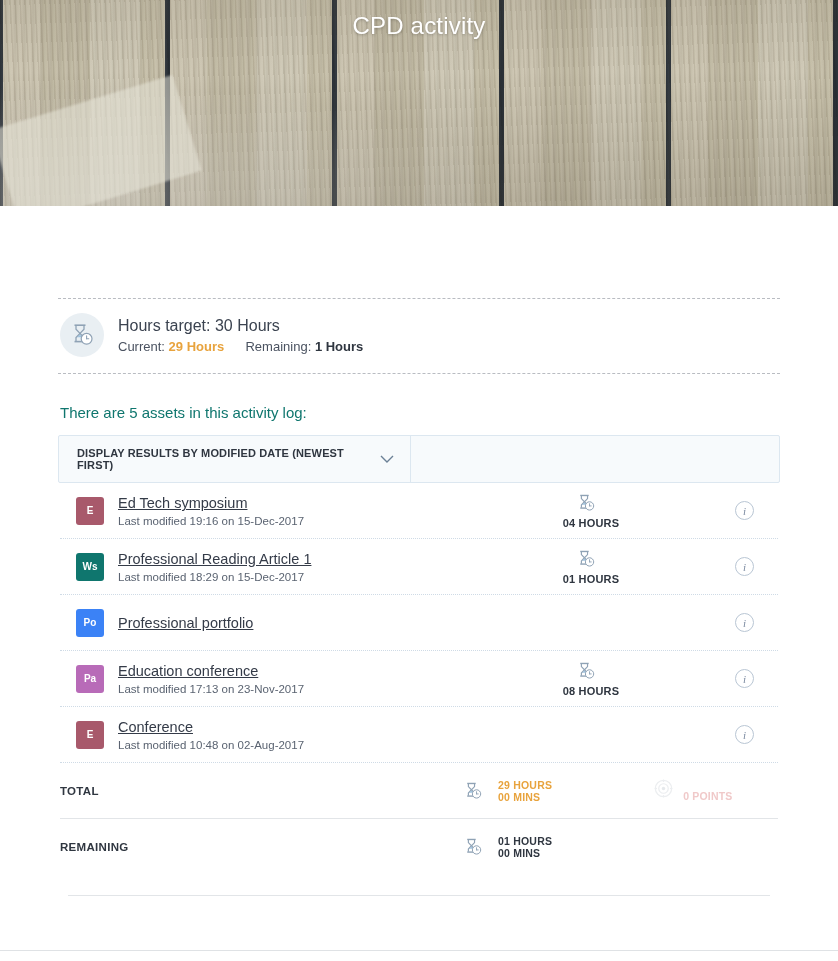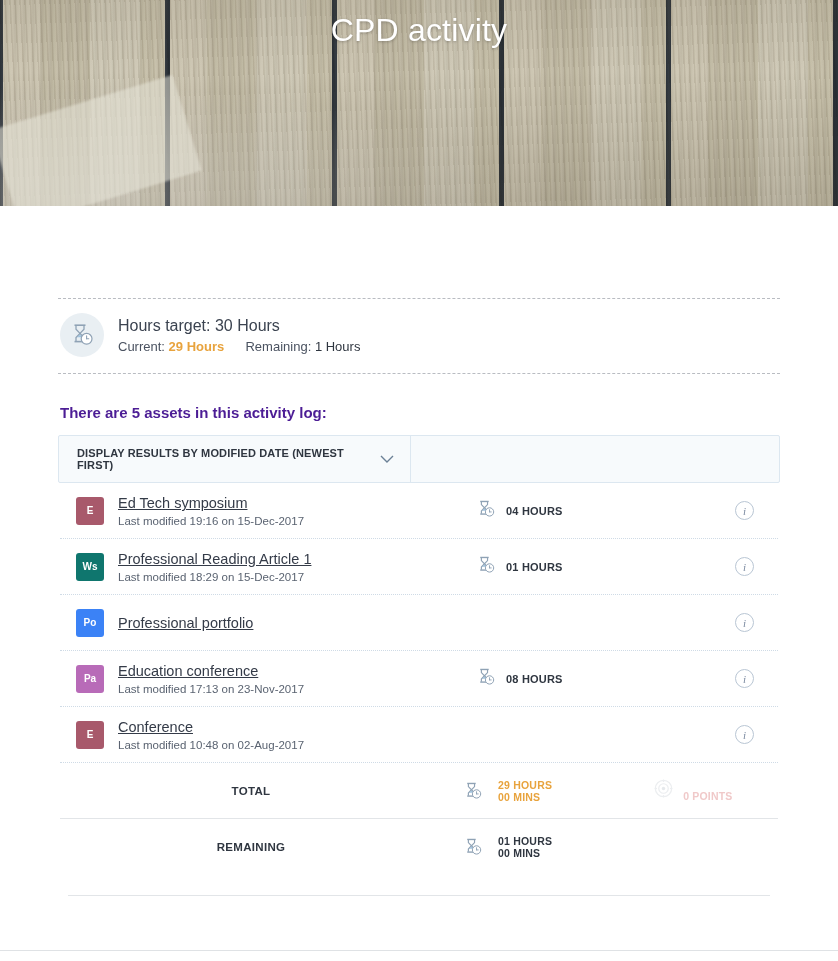--- a/index.html
+++ b/index.html
@@ -55,21 +55,21 @@
     position: absolute; left: 20px; bottom: -20px;
     width: 190px; height: 100px;
     background: rgba(232,229,216,.55);
     transform: rotate(-17deg);
     transform-origin: bottom left;
     filter: blur(1px);
   }
   .banner-title {
     position: absolute; top: 12px; left: 0; right: 0;
     text-align: center;
-    font-size: 32px; font-weight: 400; color: #ffffff;
+    font-size: 24px; font-weight: 400; color: #ffffff;
     letter-spacing: .2px;
     text-shadow: 0 1px 3px rgba(0,0,0,.25);
   }
 
   
   .page { width: 838px; background:#fff; }
   .content { width: 722px; margin: 0 auto; padding-top: 92px; }
 
   .dash-sep { border-top: 1px dashed #b9bcc2; height: 0; }
 
@@ -77,25 +77,25 @@
   .target-block { display: flex; align-items: center; padding: 14px 0 16px 2px; }
   .target-ico {
     width: 44px; height: 44px; border-radius: 50%;
     background: #e9eff3; flex: 0 0 44px;
     display: flex; align-items: center; justify-content: center;
     margin-right: 14px;
   }
   .target-text .t-line1 { font-size: 16px; color: #3b4350; line-height: 20px; }
   .target-text .t-line2 { font-size: 13px; color: #4a5260; margin-top: 3px; }
   .t-current-val { color: #e8a33d; font-weight: 700; }
-  .t-remaining-val { color: #2f3640; font-weight: 400; }
+  .t-remaining-val { color: #2f3640; font-weight: 700; }
   .t-gap { display: inline-block; width: 14px; }
 
   
-  .asset-count { font-size: 15px; color: #4c1d95; padding: 30px 0 14px 2px; font-weight: bold; }
+  .asset-count { font-size: 15px; color: #0f766e; padding: 30px 0 14px 2px; }
 
   
   .toolbar {
     display: flex; height: 48px;
     background: #f7fafc;
     border: 1px solid #dce7f0;
     border-radius: 2px;
   }
   .toolbar .sort-cell {
     width: 352px; display: flex; align-items: center;
@@ -122,40 +122,40 @@
     flex: 0 0 28px; margin-left: 16px; margin-right: 14px;
     color: #fff; font-size: 10px; font-weight: 700;
     display: flex; align-items: center; justify-content: center;
   }
   .row .main { width: 358px; }
   .row .title {
     font-size: 14.5px; color: #343b48;
     text-decoration: underline; cursor: pointer; line-height: 18px;
   }
   .row .sub { font-size: 11.5px; color: #5a6371; margin-top: 3px; }
-  .row .hours { width: 220px; display: flex; align-items: center; }
+  .row .hours { width: 220px; display: flex; align-items: center; flex-direction: column; }
   .row .hours-label {
     font-size: 11px; font-weight: 700; color: #2f3640;
     margin-left: 10px; letter-spacing: .2px;
   }
   .row .info { flex: 1; display: flex; justify-content: flex-end; padding-right: 24px; }
 
   .info-circle {
     width: 19px; height: 19px; border-radius: 50%;
     border: 1px solid #b9c6d4;
     display: flex; align-items: center; justify-content: center;
     font-size: 11px; color: #7b8aa0; cursor: pointer;
     font-family: "Liberation Serif", serif; font-style: italic;
   }
 
   
   .sum-row { display: flex; align-items: center; height: 56px; }
   .sum-row.total { border-bottom: 1px solid #e2e5e8; }
   .sum-label {
-    width: 400px; text-align: center; padding-right: 18px;
+    width: 400px; text-align: left; padding-right: 18px;
     font-size: 11.5px; font-weight: 700; color: #2f3640; letter-spacing: .3px;
   }
   .sum-ico { width: 26px; display: flex; justify-content: center; }
   .sum-val { margin-left: 12px; font-size: 10.5px; font-weight: 700; line-height: 12px; letter-spacing: .2px; }
   .sum-val.gold { color: #e8a33d; }
   .sum-val.dark { color: #2f3640; }
   .points-wrap { display: flex; align-items: flex-end; margin-left: 102px; }
   .points-label {
     margin-left: 10px; font-size: 10.5px; font-weight: 700;
     color: #f0c9c9; letter-spacing: .2px;

